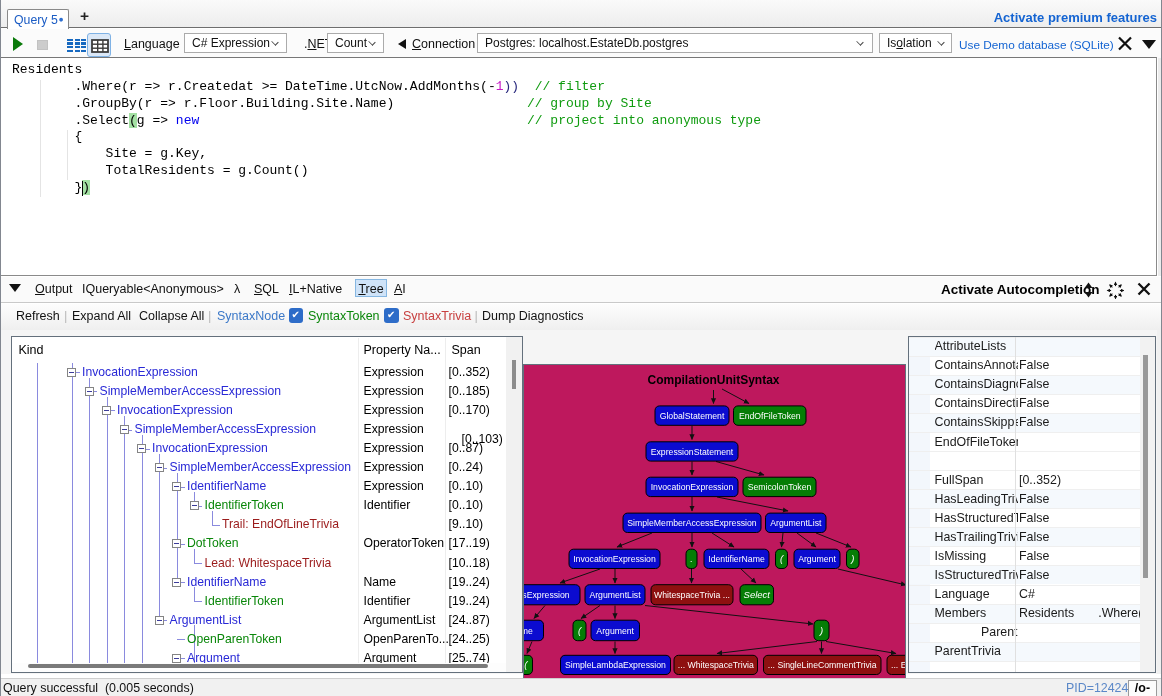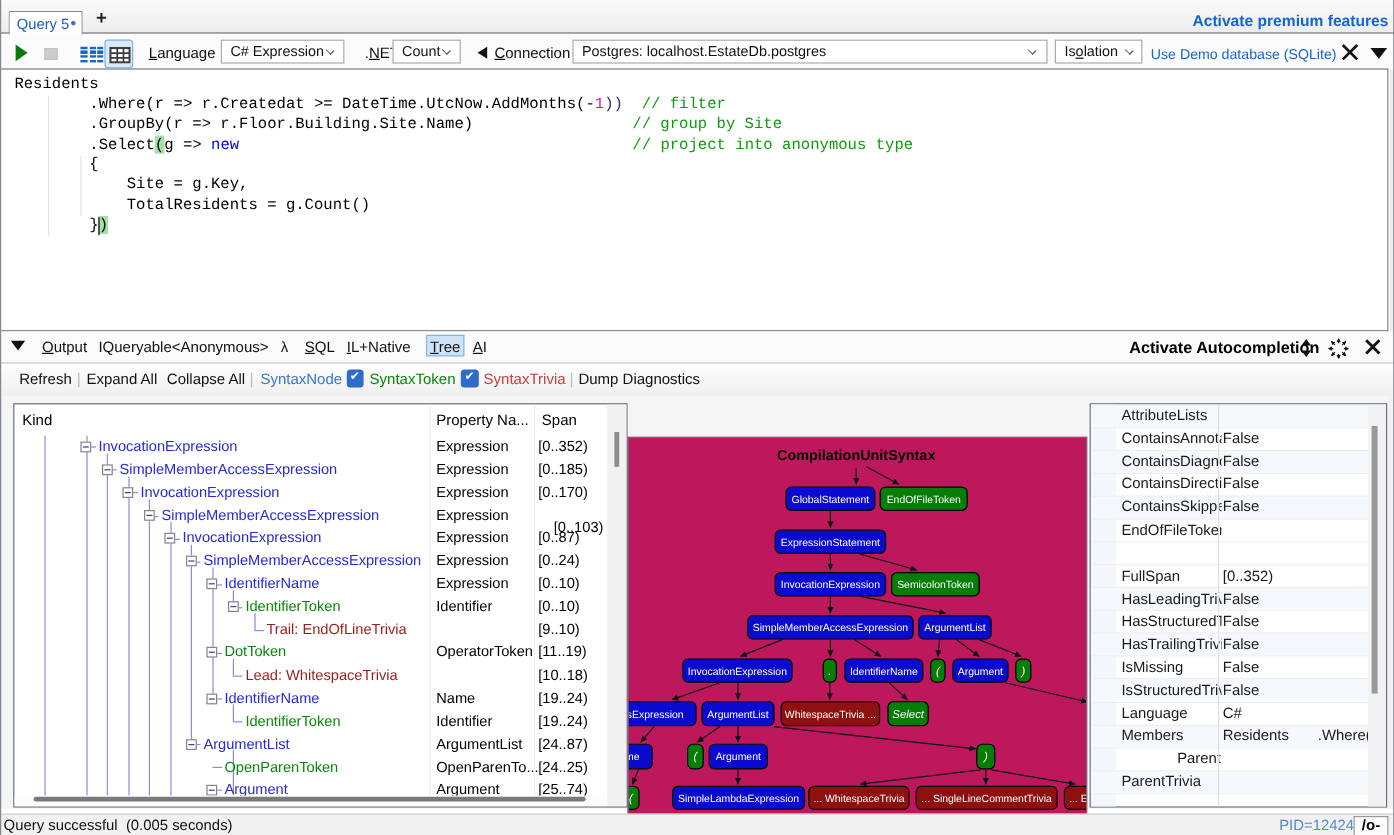--- a/index.html
+++ b/index.html
@@ -286,21 +286,21 @@
 <div class="span" style="left:436.5px; top:161.3px;">[0..10)</div>
 <div class="tline" style="left:199.5px; top:187.9px; width:8px; height:1px;"></div>
 <div class="trow kred" style="left:210.0px; top:180.4px;">Trail: EndOfLineTrivia</div>
 <div class="span" style="left:436.5px; top:180.4px;">[9..10)</div>
 <div class="tline" style="left:164.5px; top:206.9px; width:8px; height:1px;"></div>
 <div class="tbox" style="left:160.0px; top:202.4px;">
           <i></i>
         </div>
 <div class="trow kgreen" style="left:175.0px; top:199.4px;">DotToken</div>
 <div class="prop" style="left:351.5px; top:199.4px;">OperatorToken</div>
-<div class="span" style="left:436.5px; top:199.4px;">[11..19)</div>
+<div class="span" style="left:436.5px; top:199.4px;">[17..19)</div>
 <div class="tline" style="left:182.0px; top:226.0px; width:8px; height:1px;"></div>
 <div class="trow kred" style="left:192.5px; top:218.5px;">Lead: WhitespaceTrivia</div>
 <div class="span" style="left:436.5px; top:218.5px;">[10..18)</div>
 <div class="tline" style="left:164.5px; top:245.1px; width:8px; height:1px;"></div>
 <div class="tbox" style="left:160.0px; top:240.6px;">
           <i></i>
         </div>
 <div class="trow kblue" style="left:175.0px; top:237.6px;">IdentifierName</div>
 <div class="prop" style="left:351.5px; top:237.6px;">Name</div>
 <div class="span" style="left:436.5px; top:237.6px;">[19..24)</div>

